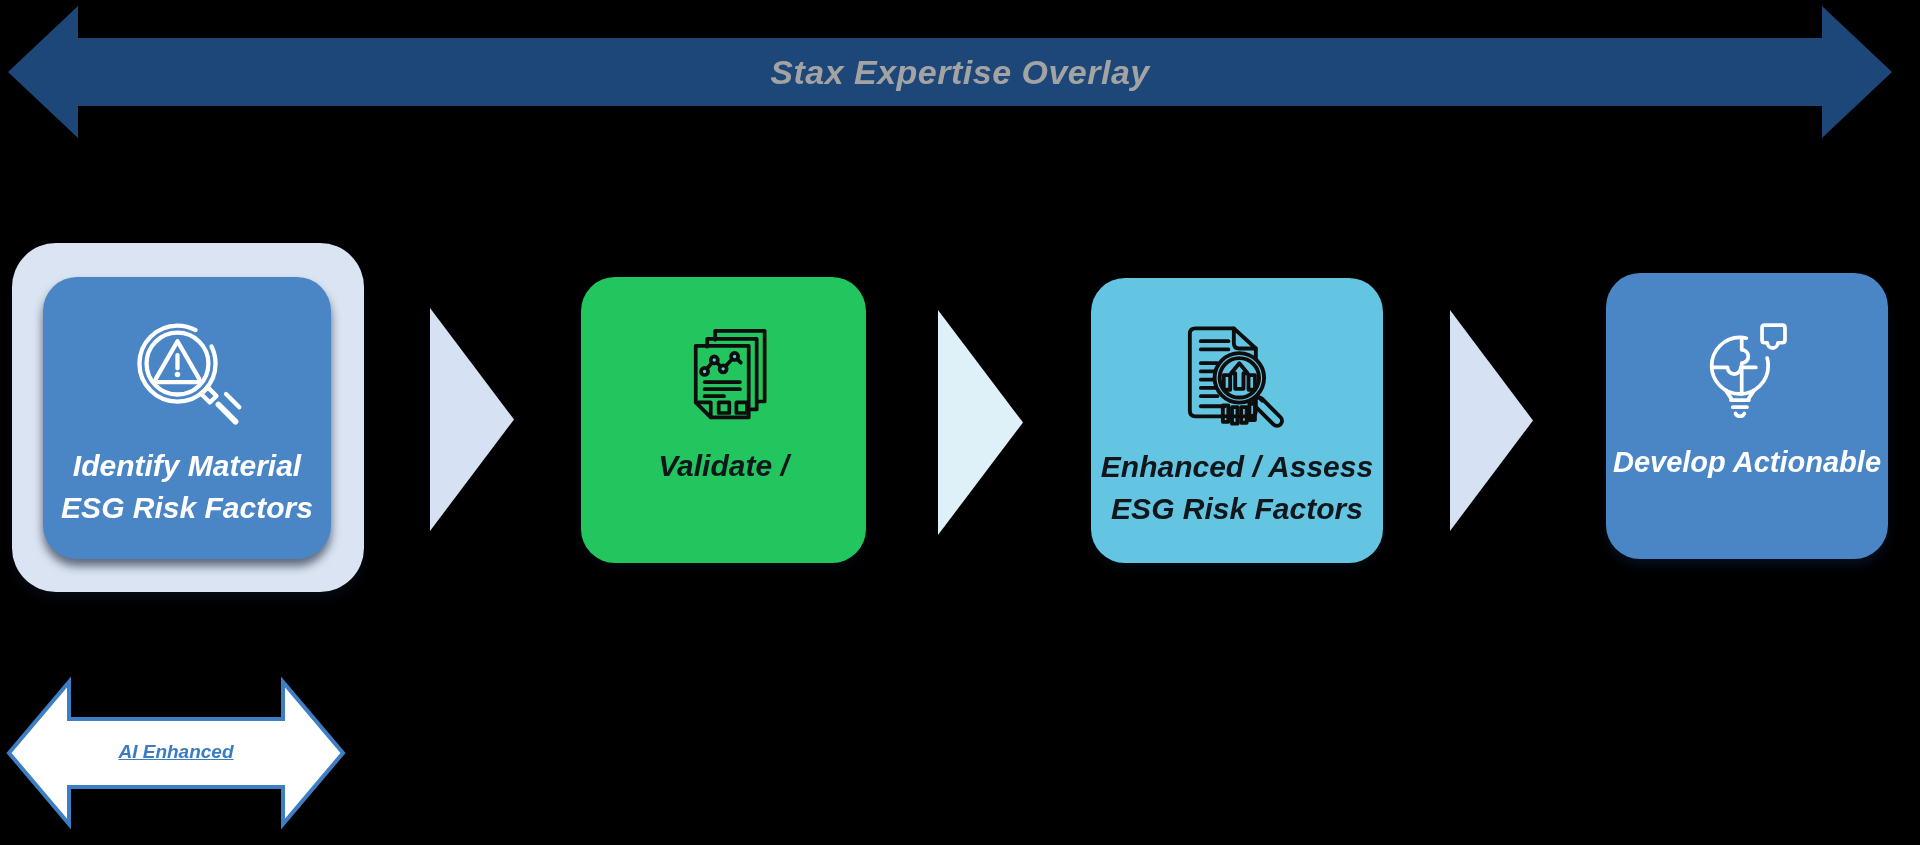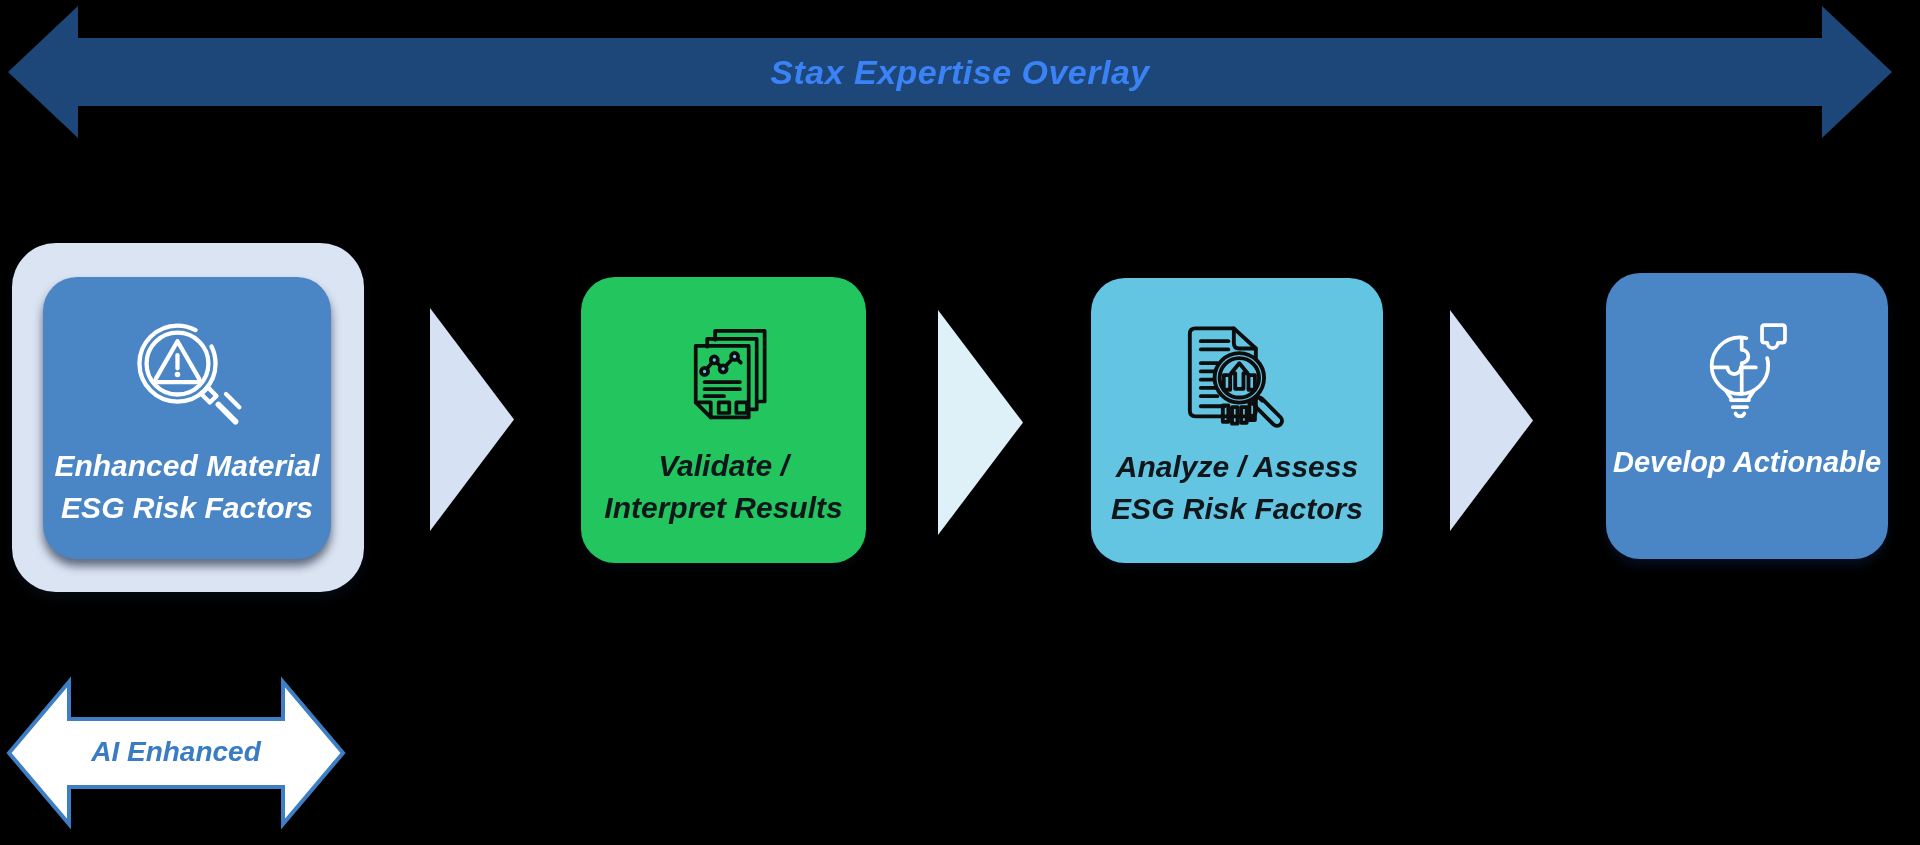--- a/index.html
+++ b/index.html
@@ -27,52 +27,52 @@
   .step-label span{display:block;}
   
   .connector{position:absolute;clip-path:polygon(0 0,100% 50%,0 100%);}
   .connector.c1{left:430px;top:308px;width:84px;height:223px;}
   .connector.c2{left:938px;top:310px;width:85px;height:225px;}
   .connector.c3{left:1450px;top:310px;width:83px;height:221px;}
   
   .ai-wrap{position:absolute;left:6px;top:676px;width:340px;height:154px;}
   .ai-wrap svg{position:absolute;inset:0;display:block;}
   .ai-label{position:absolute;inset:0;display:flex;align-items:center;justify-content:center;
-            font-size:28px;font-weight:bold;font-style:italic;padding-bottom:2px;}
+            font-size:19px;font-weight:bold;font-style:italic;padding-bottom:2px;text-decoration:underline;}
   svg .ln{stroke-linecap:round;stroke-linejoin:round;}
 </style>
 </head>
 <body>
 
 <div class="canvas">
 
   <svg class="banner-svg" viewBox="0 0 1920 150">
     <polygon points="8,72 78,6 78,38 1822,38 1822,6 1892,72 1822,138 1822,106 78,106 78,138" fill="#1c4778"></polygon>
   </svg>
-  <div class="banner-label" style="color: #3b82f6;">Stax Expertise Overlay</div>
+  <div class="banner-label" style="color: #a3a3a3;">Stax Expertise Overlay</div>
 
   <div class="highlight-card" style="background-color: rgb(219, 228, 242);"></div>
 
   <div class="step s1" style="background-color: rgb(74, 134, 198);">
     <div class="icon-wrap">
       <svg width="118" height="118" viewBox="0 0 124 124">
         <g class="ln" fill="none" stroke-width="4.5" stroke="#ffffff">
           <circle cx="52" cy="50" r="40" stroke-dasharray="208 24.3"></circle>
           <circle cx="52" cy="50" r="32.5"></circle>
           <path d="M52,26.5 L74.5,65.5 Q76.5,69.5 72,69.5 L32,69.5 Q27.5,69.5 29.5,65.5 Z"></path>
           <path d="M52,41 V55"></path>
           <circle cx="52" cy="61.5" r="2.9" fill="#ffffff" stroke="none"></circle>
           <path d="M84,75 L93,84 L86,91 L77,82 Z"></path>
           <path d="M95,93 L113,111" stroke-width="6"></path>
           <path d="M103,82 L117,96"></path>
         </g>
       </svg>
     </div>
     <div class="step-label" style="color: rgb(255, 255, 255);">
-      <span>Enhanced Material</span>
+      <span>Identify Material</span>
       <span>ESG Risk Factors</span>
     </div>
   </div>
 
   <div class="connector c1" style="background-color: rgb(214, 226, 243);"></div>
 
   <div class="step s2" style="background-color: #22c55e;">
     <div class="icon-wrap">
       <svg width="106" height="106" viewBox="0 0 120 120">
         <g class="ln" fill="none" stroke-width="4.2" stroke="#0d0d0d">
@@ -88,21 +88,20 @@
           <path d="M38,68 H78"></path>
           <path d="M38,76 H78"></path>
           <path d="M38,84 H60"></path>
           <rect x="54" y="91" width="12" height="12"></rect>
           <rect x="74" y="91" width="12" height="12"></rect>
         </g>
       </svg>
     </div>
     <div class="step-label" style="color: rgb(16, 22, 26);">
       <span>Validate /</span>
-      <span>Interpret Results</span>
     </div>
   </div>
 
   <div class="connector c2" style="background-color: rgb(222, 240, 248);"></div>
 
   <div class="step s3" style="background-color: rgb(99, 197, 225);">
     <div class="icon-wrap">
       <svg width="121" height="110" viewBox="0 0 132 120">
         <g class="ln" fill="none" stroke-width="4.2" stroke="#0d0d0d">
           <path d="M20,8 H62 L86,30 V98 Q86,104 80,104 H20 Q14,104 14,98 V14 Q14,8 20,8 Z"></path>
@@ -123,21 +122,21 @@
           <circle cx="68" cy="62" r="21.5"></circle>
           <path d="M68,46 L77,57 H72.5 V74 H63.5 V57 H59 Z"></path>
           <rect x="51" y="59" width="7" height="16"></rect>
           <rect x="78" y="59" width="7" height="16"></rect>
           <path d="M88,82 L93,87"></path>
           <path d="M93,85 L113,105 A5.5,5.5 0 0 1 105.2,112.8 L85.2,92.8 A5.5,5.5 0 0 1 93,85 Z"></path>
         </g>
       </svg>
     </div>
     <div class="step-label" style="color: rgb(16, 22, 26);">
-      <span>Analyze / Assess</span>
+      <span>Enhanced / Assess</span>
       <span>ESG Risk Factors</span>
     </div>
   </div>
 
   <div class="connector c3" style="background-color: rgb(214, 226, 243);"></div>
 
   <div class="step s4" style="background-color: rgb(74, 134, 198);">
     <div class="icon-wrap">
       <svg width="106" height="114" viewBox="0 0 120 124">
         <g class="ln" fill="none" stroke-width="4.2" stroke="#ffffff">

